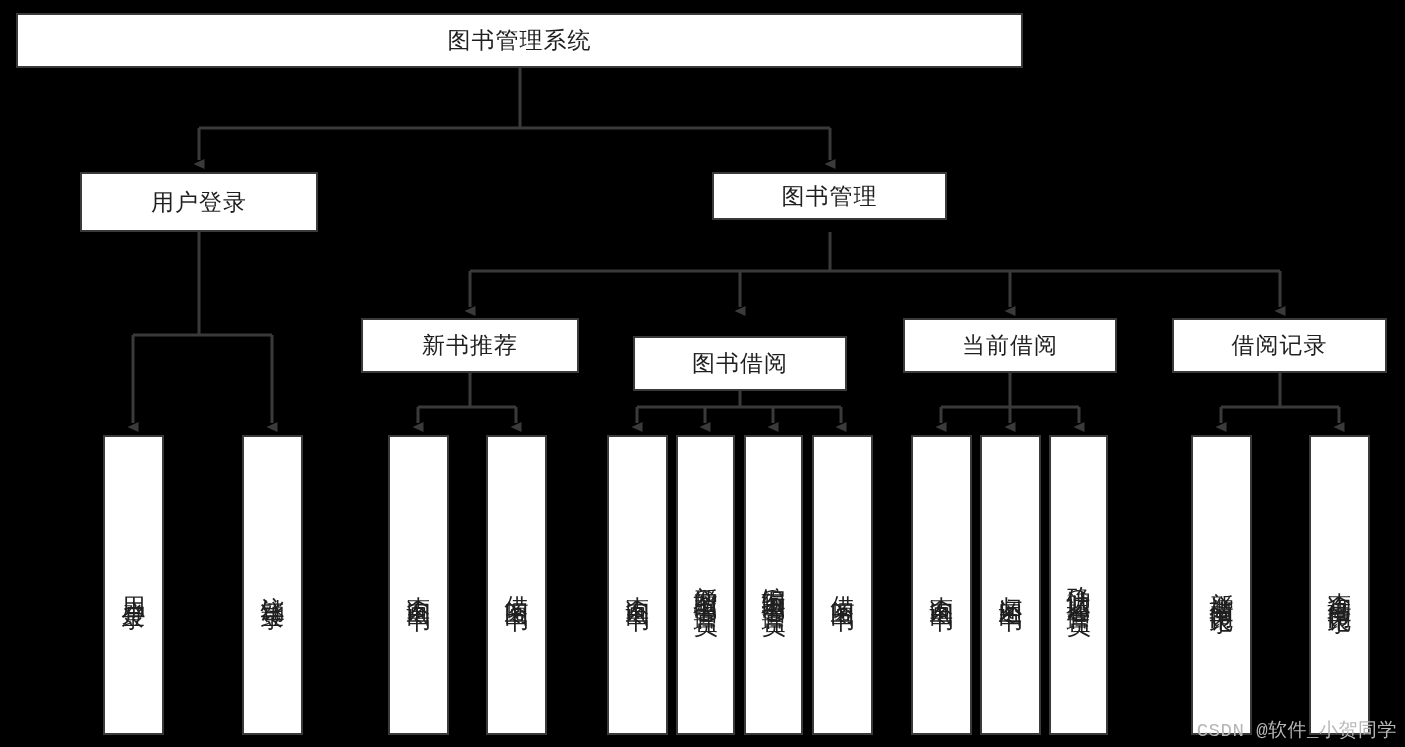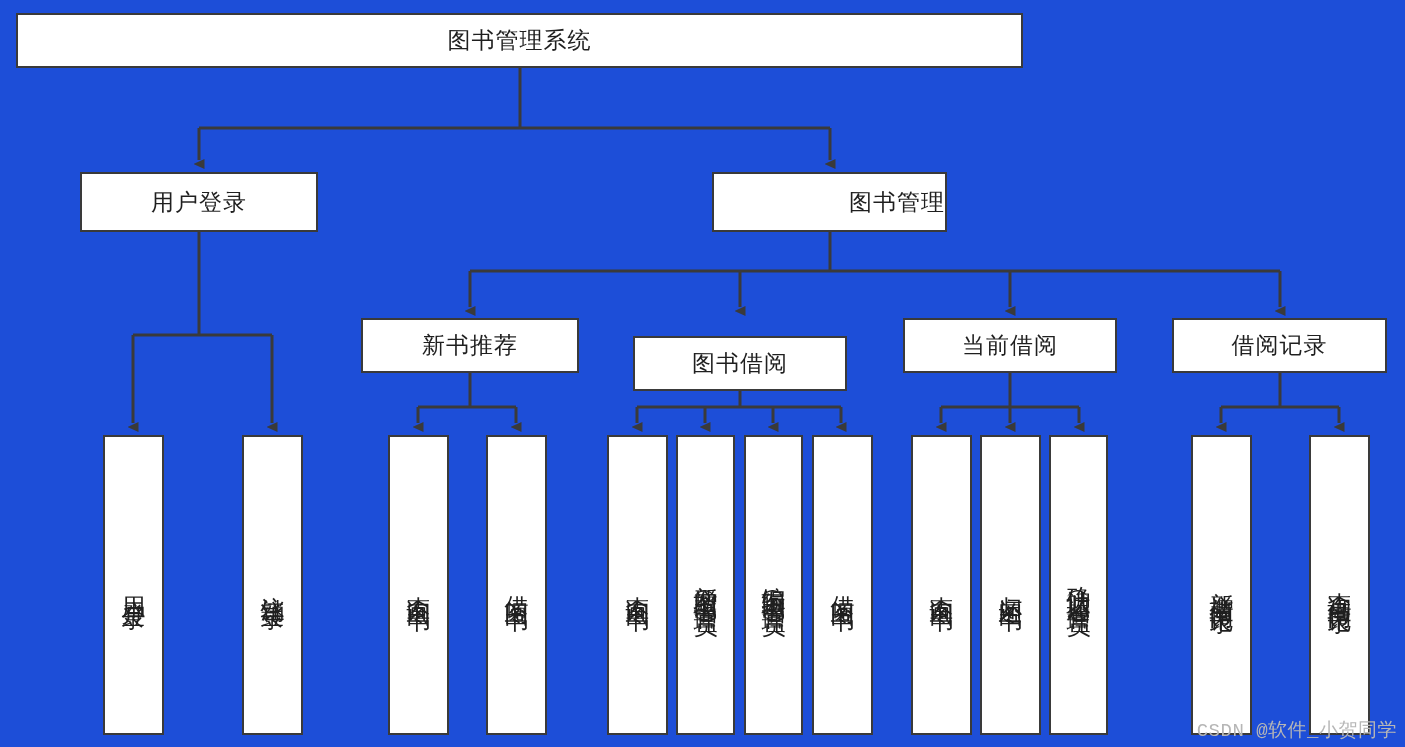--- a/index.html
+++ b/index.html
@@ -5,21 +5,21 @@
 <style>
   html,body{margin:0;padding:0;background:#ffffff;}
   body{
     font-family:"DejaVu Sans","Liberation Sans",sans-serif;
     color:#1a1a1a;
   }
   #canvas{
     position:relative;
     width:1405px;
     height:747px;
-    background:#1d4ed8;
+    background:#000000;
     overflow:hidden;
   }
   
   #edges{
     position:absolute;
     left:0; top:0;
     width:1405px; height:747px;
     pointer-events:none;
   }
   .node{
@@ -120,21 +120,21 @@
     </g>
   </svg>
 
   <div class="node" style="left:16px; top:13px; width:1007px; height:55px;">
     <span class="label">图书管理系统</span>
   </div>
 
   <div class="node" style="left:80px; top:172px; width:238px; height:60px;">
     <span class="label">用户登录</span>
   </div>
-  <div class="node" style="left:712px; top:172px; width:235px; height:60px;justify-content:flex-end;">
+  <div class="node" style="left:712px; top:172px; width:235px; height:48px;">
     <span class="label">图书管理</span>
   </div>
 
   <div class="node" style="left:361px; top:318px; width:218px; height:55px;">
     <span class="label">新书推荐</span>
   </div>
   <div class="node" style="left:633px; top:336px; width:214px; height:55px;">
     <span class="label">图书借阅</span>
   </div>
   <div class="node" style="left:903px; top:318px; width:214px; height:55px;">

